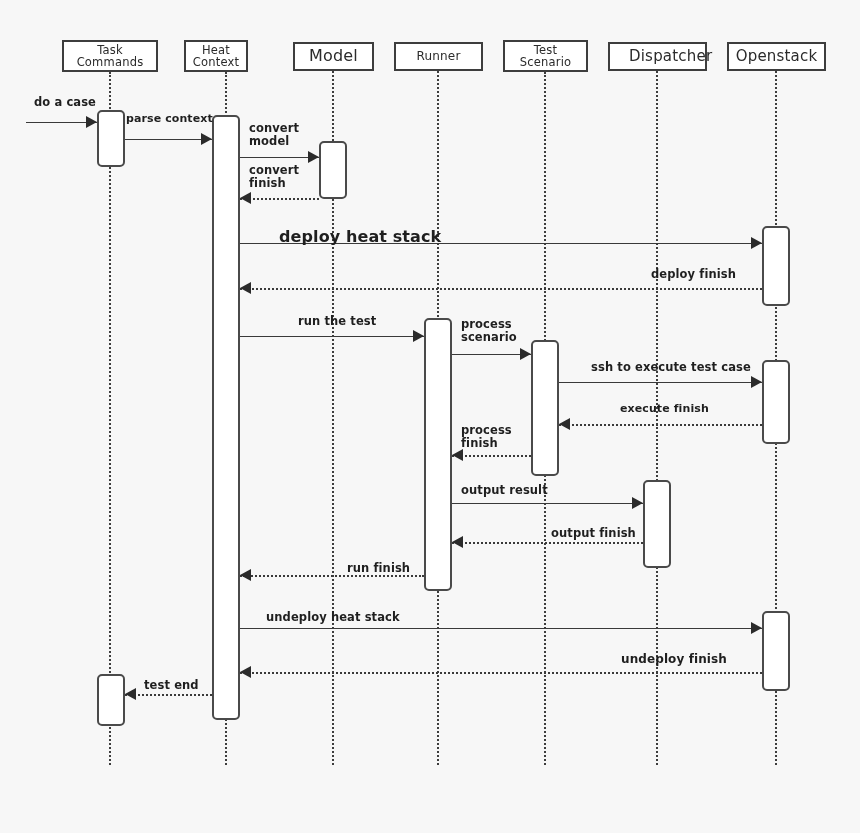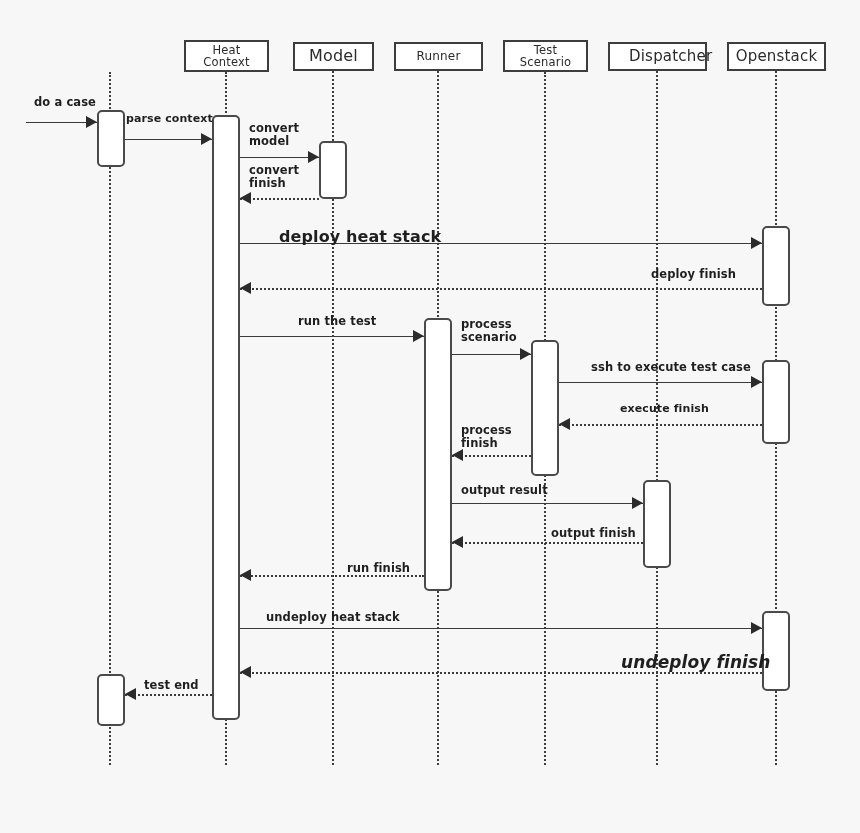--- a/index.html
+++ b/index.html
@@ -35,22 +35,25 @@
   .msg-label{
     position:absolute;color:#1f1f1f;white-space:pre;line-height:1.12;
     font-weight:bold;letter-spacing:.1px;
   }
   .msg-label.left{text-align:left;}
 </style>
 </head>
 <body>
 
 <div id="diagram">
+    <div class="lifeline-head" style="left: 62px; top: 40px; width: 96px; height: 32px; font-size: 11.5px;">
+      <span>Task<br>Commands</span>
+    </div>
     <div class="lifeline-line" style="left: 109px; top: 72px; height: 693px;"></div>
-    <div class="lifeline-head" style="left: 184px; top: 40px; width: 85px; height: 32px; font-size: 11.5px;">
+    <div class="lifeline-head" style="left: 184px; top: 40px; width: 64px; height: 32px; font-size: 11.5px;">
       <span>Heat<br>Context</span>
     </div>
     <div class="lifeline-line" style="left: 225px; top: 72px; height: 693px;"></div>
     <div class="lifeline-head" style="left: 293px; top: 42px; width: 81px; height: 29px; font-size: 16px;">
       <span>Model</span>
     </div>
     <div class="lifeline-line" style="left: 332px; top: 71px; height: 694px;"></div>
     <div class="lifeline-head" style="left: 394px; top: 42px; width: 89px; height: 29px; font-size: 12px;">
       <span>Runner</span>
     </div>
@@ -121,17 +124,17 @@
     <div class="arrowhead left" style="top: 536px; left: 452px;"></div>
     <div class="msg-label left" style="left: 551px; top: 527px; font-size: 11.5px;">output finish</div>
     <div class="msg-line dashed" style="left: 240px; top: 575px; width: 184px;"></div>
     <div class="arrowhead left" style="top: 569px; left: 240px;"></div>
     <div class="msg-label left" style="left: 347px; top: 562px; font-size: 11.5px;">run finish</div>
     <div class="msg-line solid" style="left: 240px; top: 628px; width: 522px;"></div>
     <div class="arrowhead right" style="top: 622px; left: 751px;"></div>
     <div class="msg-label left" style="left: 266px; top: 611px; font-size: 11.5px;">undeploy heat stack</div>
     <div class="msg-line dashed" style="left: 240px; top: 672px; width: 522px;"></div>
     <div class="arrowhead left" style="top: 666px; left: 240px;"></div>
-    <div class="msg-label left" style="left: 621px; top: 653px; font-size: 17px; font-style: italic;">undeploy finish</div>
+    <div class="msg-label left" style="left: 621px; top: 653px; font-size: 12px;">undeploy finish</div>
     <div class="msg-line dashed" style="left: 125px; top: 694px; width: 87px;"></div>
     <div class="arrowhead left" style="top: 688px; left: 125px;"></div>
     <div class="msg-label left" style="left: 144px; top: 679px; font-size: 11.5px;">test end</div>
   </div>
 
 </body></html>

